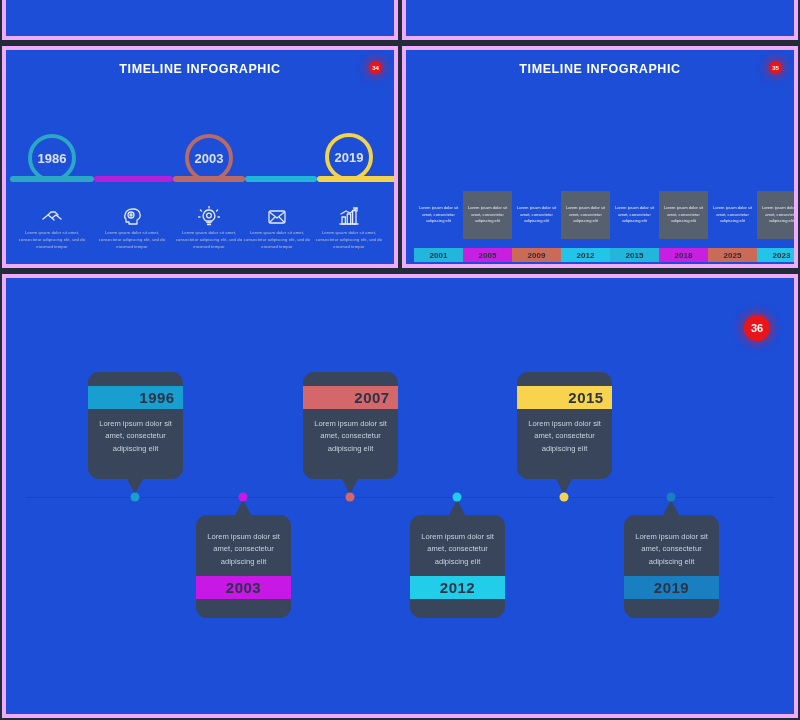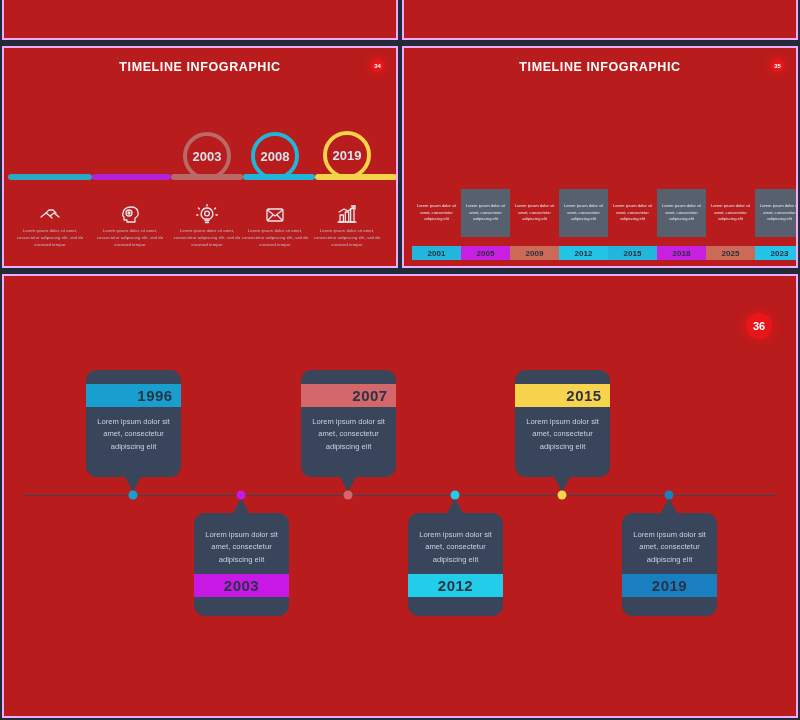--- a/index.html
+++ b/index.html
@@ -1,22 +1,22 @@
 <!DOCTYPE html>
 <html><head>
 <meta charset="utf-8">
 <style>
   html,body{margin:0;padding:0;background:#222b38;}
   body{width:800px;height:720px;overflow:hidden;
        font-family:"Liberation Sans","DejaVu Sans",sans-serif;}
   .stage{position:relative;width:800px;height:720px;background:#222b38;}
 
   
-  .panel{position:absolute;background:#b91c1c;box-sizing:border-box;
-         border:2px solid #f0abfc;overflow:hidden;}
+  .panel{position:absolute;background:#1d4ed8;box-sizing:border-box;
+         border:4px solid #f0abfc;overflow:hidden;}
   .panel-inner{position:absolute;inset:0;}
 
   
   #panel-top-left{left:2px;top:-54px;width:396px;height:94px;}
   #panel-top-right{left:402px;top:-54px;width:396px;height:94px;}
   
   #panel-mid-left{left:2px;top:46px;width:396px;height:222px;}
   #panel-mid-right{left:402px;top:46px;width:396px;height:222px;}
   
   #panel-bottom{left:2px;top:274px;width:796px;height:444px;}
@@ -89,20 +89,21 @@
 
   <div class="panel" id="panel-mid-left">
     <div class="p-title">TIMELINE INFOGRAPHIC</div>
     <div class="badge sm" style="right:12px;top:11px;">34</div>
     <div class="panel-inner" id="ml-body">
         <div class="rail" style="left: 4px; width: 84px; top: 126px; background: rgb(42, 168, 196);"></div>
         <div class="rail" style="left: 88px; width: 79px; top: 126px; background: rgb(181, 33, 216);"></div>
         <div class="rail" style="left: 167px; width: 72px; top: 126px; background: rgb(185, 106, 102);"></div>
         <div class="rail" style="left: 239px; width: 72px; top: 126px; background: rgb(31, 182, 216);"></div>
         <div class="rail" style="left: 311px; width: 82px; top: 126px; background: rgb(243, 211, 74);"></div>
+        <div class="ring" style="left: 22px; top: 84px; border-color: rgb(42, 168, 196); color: rgb(217, 226, 236);">1986</div>
         <div class="ico-col" style="left: 9px; top: 150px;">
           <div class="glyph">
             <svg width="22" height="20" viewBox="0 0 22 20" aria-hidden="true">
               <path stroke="#e4e9ef" fill="none" stroke-width="1.3" stroke-linecap="round" stroke-linejoin="round" d="M2 13 L7 9 L11 12 L15 9 L20 13"></path>
               <path stroke="#e4e9ef" fill="none" stroke-width="1.3" stroke-linecap="round" stroke-linejoin="round" d="M7 9 L10 6 L14 6 L17 9"></path>
               <path stroke="#e4e9ef" fill="none" stroke-width="1.3" stroke-linecap="round" stroke-linejoin="round" d="M11 12 L13 14"></path>
             </svg>
           </div>
           <div class="cap">Lorem ipsum dolor sit amet, consectetur adipiscing elit, sed do eiusmod tempor</div>
         </div>
@@ -121,21 +122,20 @@
           <div class="glyph">
             <svg width="22" height="20" viewBox="0 0 22 20" aria-hidden="true">
               <path stroke="#e4e9ef" fill="none" stroke-width="1.3" stroke-linecap="round" stroke-linejoin="round" d="M8 15 Q4 12 5.5 8 Q7 4 11 4 Q15 4 16.5 8 Q18 12 14 15 Z"></path>
               <path stroke="#e4e9ef" fill="none" stroke-width="1.3" stroke-linecap="round" stroke-linejoin="round" d="M9 16.5 H13 M9.5 18.5 H12.5"></path>
               <circle stroke="#e4e9ef" fill="none" stroke-width="1.3" stroke-linecap="round" stroke-linejoin="round" cx="11" cy="9.5" r="2.4"></circle>
               <path stroke="#e4e9ef" fill="none" stroke-width="1.3" stroke-linecap="round" stroke-linejoin="round" d="M11 2 V0.5 M3.5 5 L2.4 4 M18.5 5 L19.6 4 M2 11 H0.6 M21.4 11 H20"></path>
             </svg>
           </div>
           <div class="cap">Lorem ipsum dolor sit amet, consectetur adipiscing elit, sed do eiusmod tempor</div>
         </div>
-        <div class="ring" style="left: 247px; top: 84px; border-color: rgb(31, 182, 216); color: rgb(217, 226, 236);">2008</div>
         <div class="ico-col" style="left: 234px; top: 150px;">
           <div class="glyph">
             <svg width="22" height="20" viewBox="0 0 22 20" aria-hidden="true">
               <rect stroke="#e4e9ef" fill="none" stroke-width="1.3" stroke-linecap="round" stroke-linejoin="round" x="3" y="5" width="16" height="12" rx="1.5"></rect>
               <path stroke="#e4e9ef" fill="none" stroke-width="1.3" stroke-linecap="round" stroke-linejoin="round" d="M3.5 6 L11 12 L18.5 6"></path>
               <path stroke="#e4e9ef" fill="none" stroke-width="1.3" stroke-linecap="round" stroke-linejoin="round" d="M3.5 16.5 L8.5 11.5 M18.5 16.5 L13.5 11.5"></path>
             </svg>
           </div>
           <div class="cap">Lorem ipsum dolor sit amet, consectetur adipiscing elit, sed do eiusmod tempor</div>
         </div>

